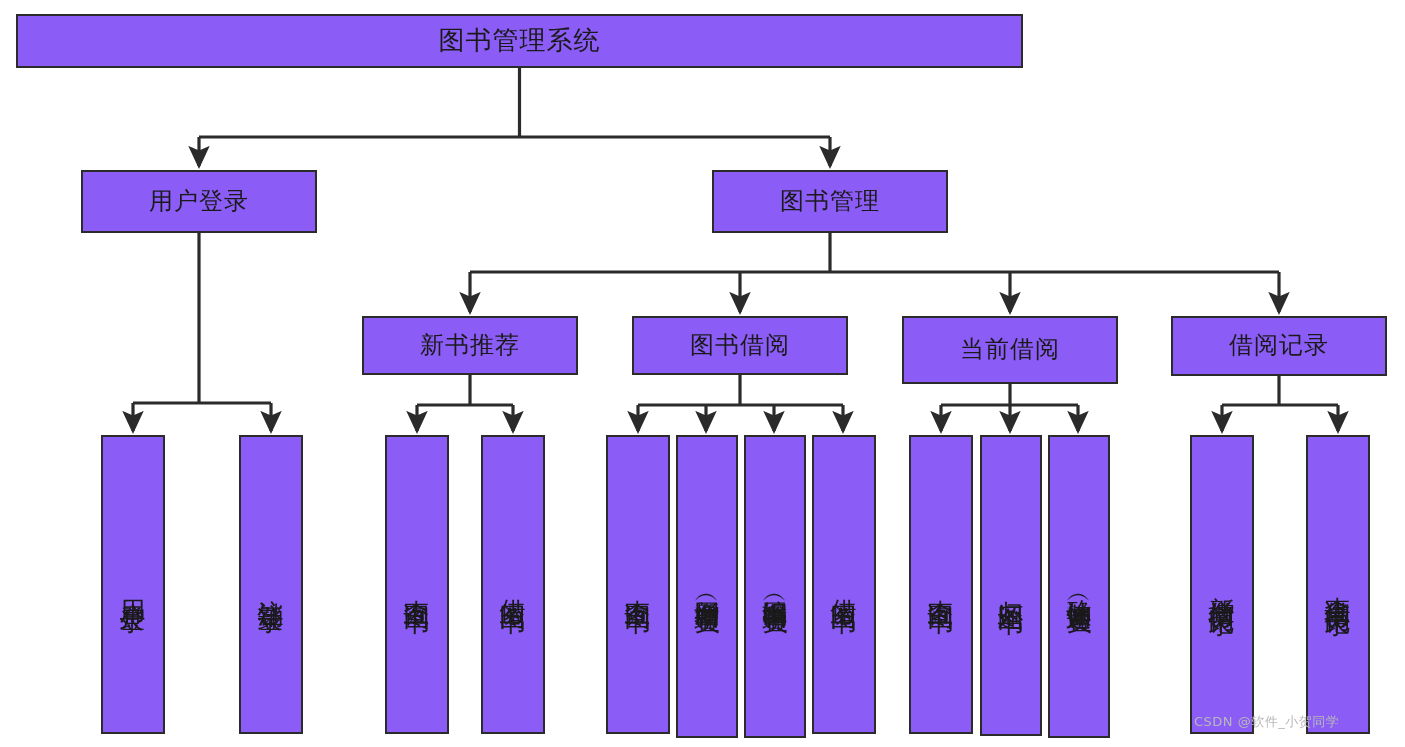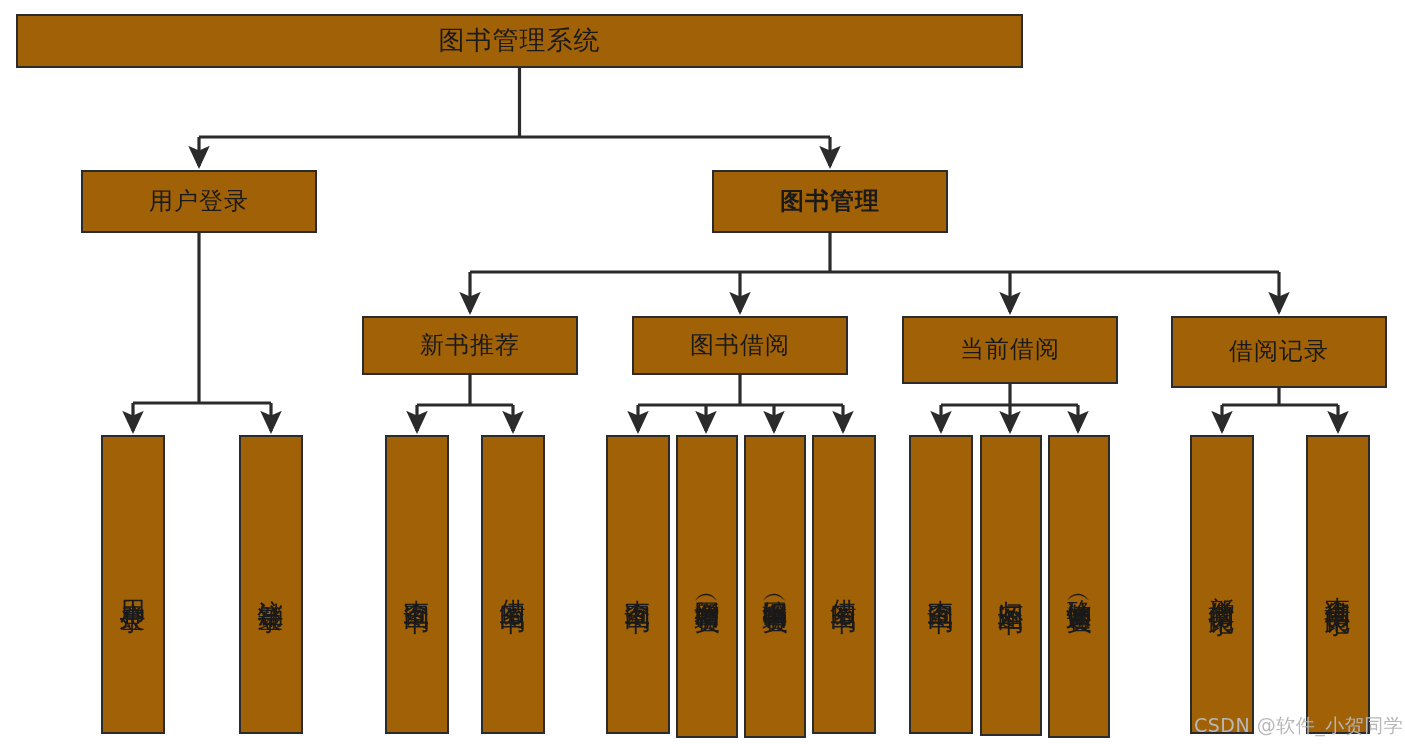--- a/index.html
+++ b/index.html
@@ -23,21 +23,21 @@
     left: 0;
     top: 0;
     width: 1405px;
     height: 747px;
     pointer-events: none;
   }
   .node {
     position: absolute;
     box-sizing: border-box;
     border: 2.5px solid #2b2b2b;
-    background: #a16207;
+    background: #8b5cf6;
     display: flex;
     align-items: center;
     justify-content: center;
     overflow: hidden;
   }
   .node .label {
     display: block;
     line-height: 1.06;
     letter-spacing: 0.5px;
     color: #1a1a1a;
@@ -66,21 +66,21 @@
     font-size: 26px;
     line-height: 1.0;
     letter-spacing: 3px;
   }
   .node.v.narrow .label {
     font-size: 25px;
     letter-spacing: 1.5px;
   }
   .watermark {
     position: absolute;
-    font-size: 19px;
+    font-size: 13px;
     color: #b8b8b8;
     letter-spacing: 0.5px;
     white-space: nowrap;
     font-family: "DejaVu Sans", "Liberation Sans", sans-serif;
   }
 </style>
 </head>
 <body>
 
 <div id="canvas">
@@ -137,34 +137,34 @@
     </g>
   </svg>
 
   <div class="node h root" style="left:16px; top:14px; width:1007px; height:54px;">
     <span class="label">图书管理系统</span>
   </div>
 
   <div class="node h mid" style="left:81px; top:170px; width:236px; height:63px;">
     <span class="label">用户登录</span>
   </div>
-  <div class="node h mid" style="left:712px; top:170px; width:236px; height:63px;font-weight:bold;">
+  <div class="node h mid" style="left:712px; top:170px; width:236px; height:63px;">
     <span class="label">图书管理</span>
   </div>
 
   <div class="node h mid" style="left:632px; top:316px; width:216px; height:59px;">
     <span class="label">图书借阅</span>
   </div>
   <div class="node h mid" style="left:362px; top:316px; width:216px; height:59px;">
     <span class="label">新书推荐</span>
   </div>
   <div class="node h mid" style="left:902px; top:316px; width:216px; height:68px;">
     <span class="label">当前借阅</span>
   </div>
-  <div class="node h mid" style="left:1171px; top:316px; width:216px; height:72px;">
+  <div class="node h mid" style="left:1171px; top:316px; width:216px; height:60px;">
     <span class="label">借阅记录</span>
   </div>
 
   <div class="node v" style="left:101px; top:435px; width:64px; height:299px;">
     <span class="label">用户登录</span>
   </div>
   <div class="node v" style="left:239px; top:435px; width:64px; height:299px;">
     <span class="label">注销登录</span>
   </div>
 

